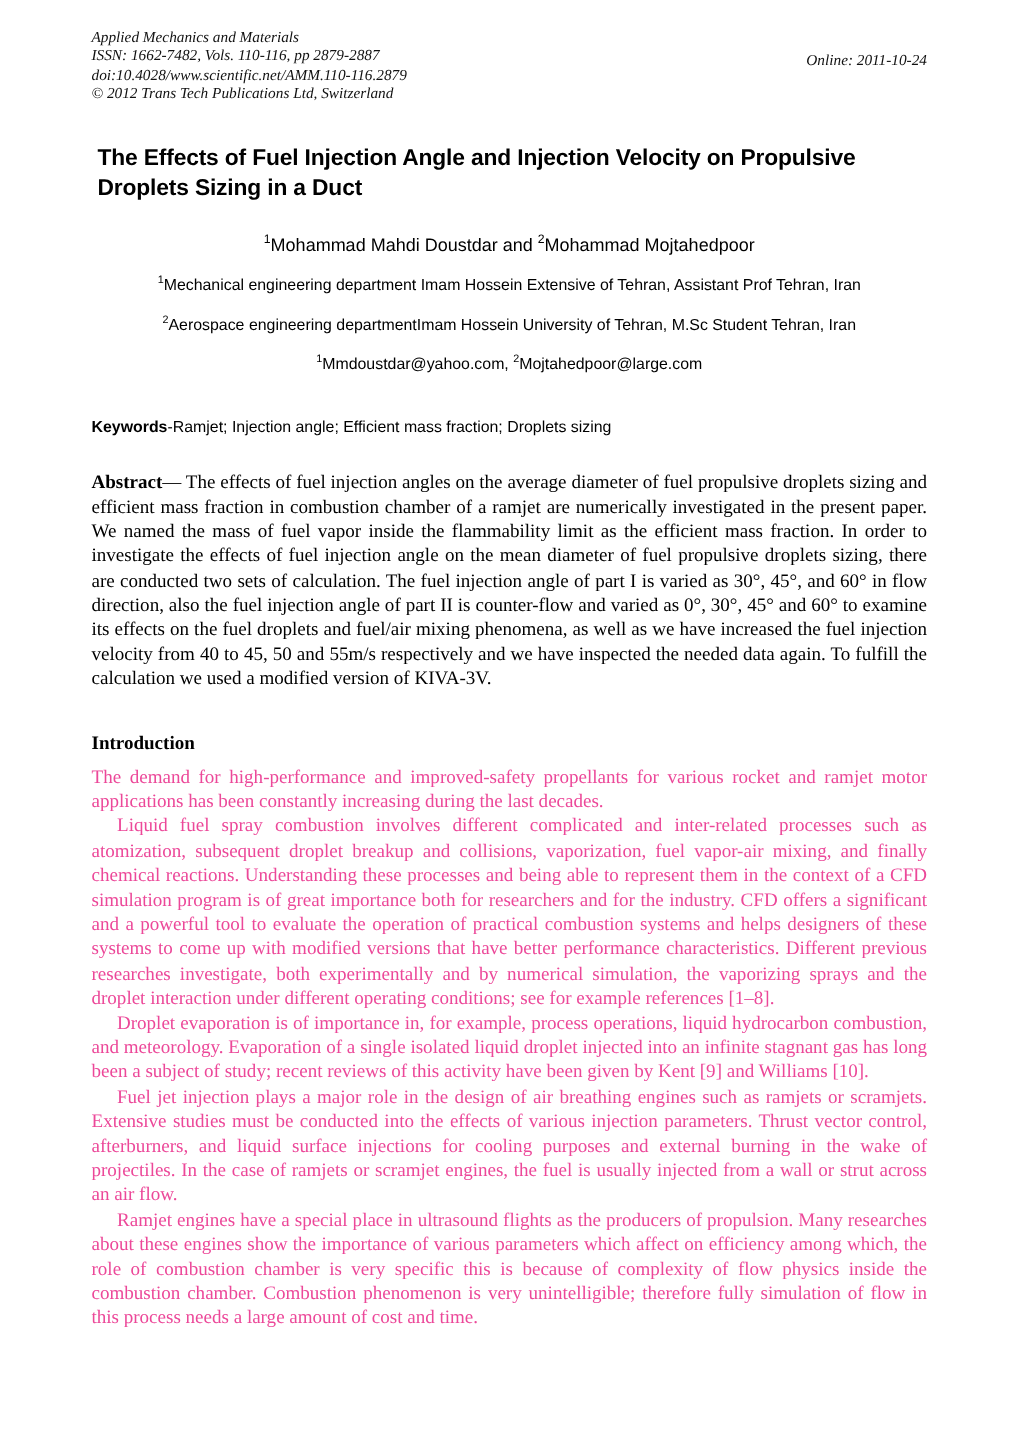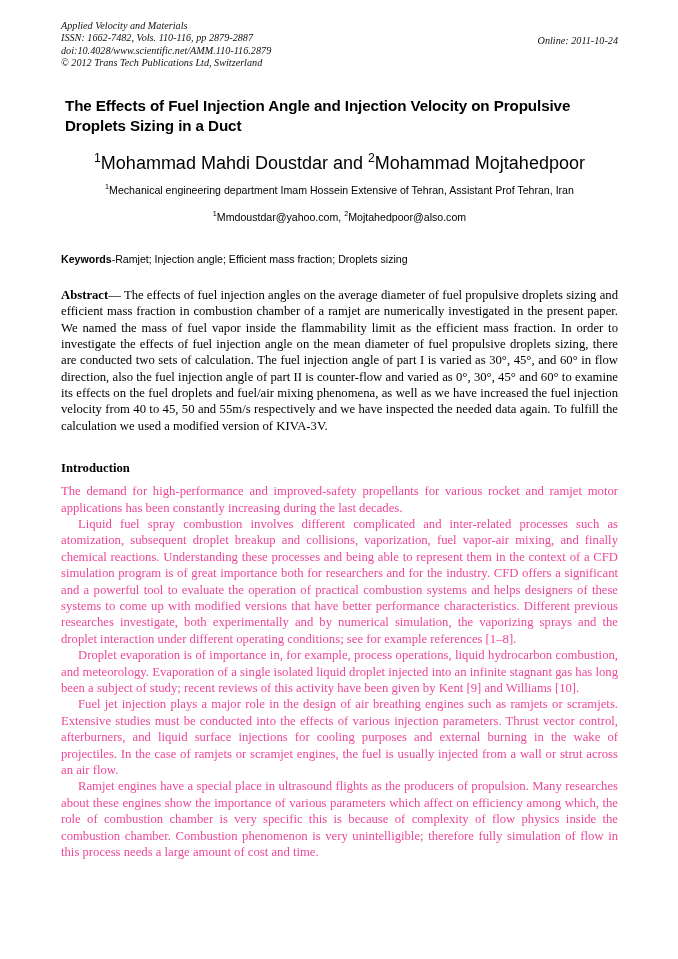--- a/index.html
+++ b/index.html
@@ -66,21 +66,21 @@
     letter-spacing: -0.1px;
     color: #000000;
     padding: 0 4px;
   }
 
   
   .authors {
     margin-top: 19px;
     text-align: center;
     font-family: "Liberation Sans", "DejaVu Sans", sans-serif;
-    font-size: 18px;
+    font-size: 12px;
     line-height: 18px;
     color: #000000;
   }
 
   
   .affiliation {
     margin-top: 11px;
     text-align: center;
     font-family: "Liberation Sans", "DejaVu Sans", sans-serif;
     font-size: 10.6px;
@@ -157,39 +157,42 @@
   }
 </style>
 </head>
 <body>
 
 <div class="page">
   <div class="content">
 
     <div class="journal-header">
       <span class="online-date">Online: 2011-10-24</span>
-      <span class="jline">Applied Velocity and Materials</span>
+      <span class="jline">Applied Mechanics and Materials</span>
       <span class="jline">ISSN: 1662-7482, Vols. 110-116, pp 2879-2887</span>
       <span class="jline">doi:10.4028/www.scientific.net/AMM.110-116.2879</span>
       <span class="jline">© 2012 Trans Tech Publications Ltd, Switzerland</span>
     </div>
 
     <div class="title">The Effects of Fuel Injection Angle and Injection Velocity on Propulsive Droplets Sizing in a Duct</div>
 
     <div class="authors">
       <sup>1</sup><span>Mohammad Mahdi Doustdar and </span><sup>2</sup><span>Mohammad Mojtahedpoor</span>
     </div>
 
     <div class="affiliation">
       <sup>1</sup><span>Mechanical engineering department Imam Hossein Extensive of Tehran, Assistant Prof Tehran, Iran</span>
     </div>
 
+    <div class="affiliation">
+      <sup>2</sup><span>Aerospace engineering departmentImam Hossein University of Tehran, M.Sc Student Tehran, Iran</span>
+    </div>
 
     <div class="emails">
-      <sup>1</sup><span>Mmdoustdar@yahoo.com, </span><sup>2</sup><span>Mojtahedpoor@also.com</span>
+      <sup>1</sup><span>Mmdoustdar@yahoo.com, </span><sup>2</sup><span>Mojtahedpoor@large.com</span>
     </div>
 
     <div class="keywords">
       <span class="kw-label">Keywords</span><span>-Ramjet; Injection angle; Efficient mass fraction; Droplets sizing</span>
     </div>
 
     <div class="abstract">
       <span class="abs-label">Abstract</span><span>— The effects of fuel injection angles on the average diameter of fuel propulsive droplets sizing and efficient mass fraction in combustion chamber of a ramjet are numerically investigated in the present paper. We named the mass of fuel vapor inside the flammability limit as the efficient mass fraction. In order to investigate the effects of fuel injection angle on the mean diameter of fuel propulsive droplets sizing, there are conducted two sets of calculation. The fuel injection angle of part I is varied as 30°, 45°, and 60° in flow direction, also the fuel injection angle of part II is counter-flow and varied as 0°, 30°, 45° and 60° to examine its effects on the fuel droplets and fuel/air mixing phenomena, as well as we have increased the fuel injection velocity from 40 to 45, 50 and 55m/s respectively and we have inspected the needed data again. To fulfill the calculation we used a modified version of KIVA-3V.</span>
     </div>
 

